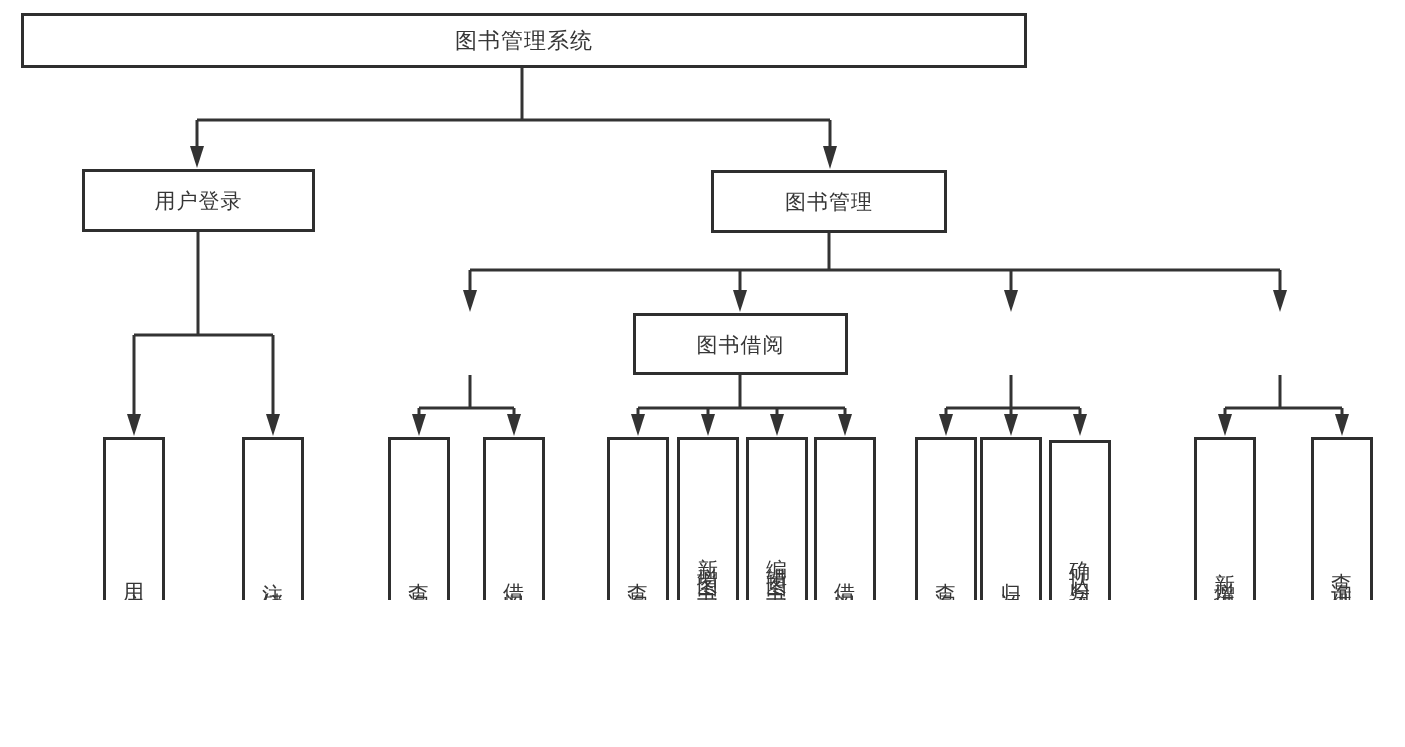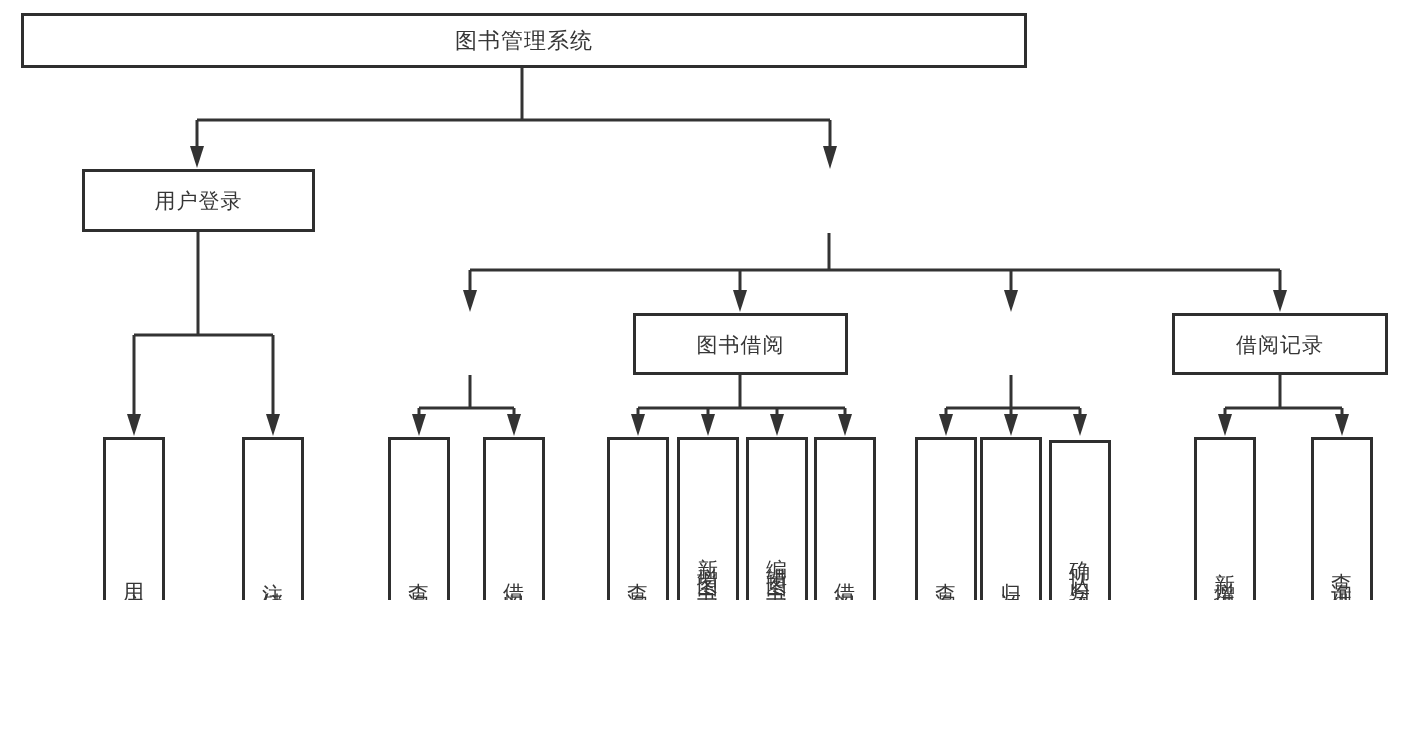--- a/index.html
+++ b/index.html
@@ -132,23 +132,23 @@
       <path d="M1225 408 L1225 416"></path>
       <polygon points="1218,414 1232,414 1225,436"></polygon>
       <path d="M1342 408 L1342 416"></path>
       <polygon points="1335,414 1349,414 1342,436"></polygon>
     </g>
   </svg>
 
   <div class="node root-node" style="left:21px; top:13px; width:1006px; height:55px;">图书管理系统</div>
 
   <div class="node" style="left:82px; top:169px; width:233px; height:63px;">用户登录</div>
+  <div class="node" style="left:711px; top:170px; width:236px; height:63px;">图书管理</div>
 
   <div class="node" style="left:633px; top:313px; width:215px; height:62px;">图书借阅</div>
-  <div class="node" style="left:1172px; top:313px; width:216px; height:62px;">借阅记录</div>
 
   <div class="node leaf" style="left:103px; top:437px; width:62px; height:298px;">用户登录</div>
   <div class="node leaf" style="left:242px; top:437px; width:62px; height:298px;">注销登录</div>
 
   <div class="node leaf" style="left:388px; top:437px; width:62px; height:298px;">查询图书</div>
   <div class="node leaf" style="left:483px; top:437px; width:62px; height:298px;">借阅图书</div>
 
   <div class="node leaf" style="left:607px; top:437px; width:62px; height:298px;">查询图书</div>
   <div class="node leaf" style="left:677px; top:437px; width:62px; height:298px;">新增图书（管理员）</div>
   <div class="node leaf" style="left:746px; top:437px; width:62px; height:298px;">编辑图书（管理员）</div>

